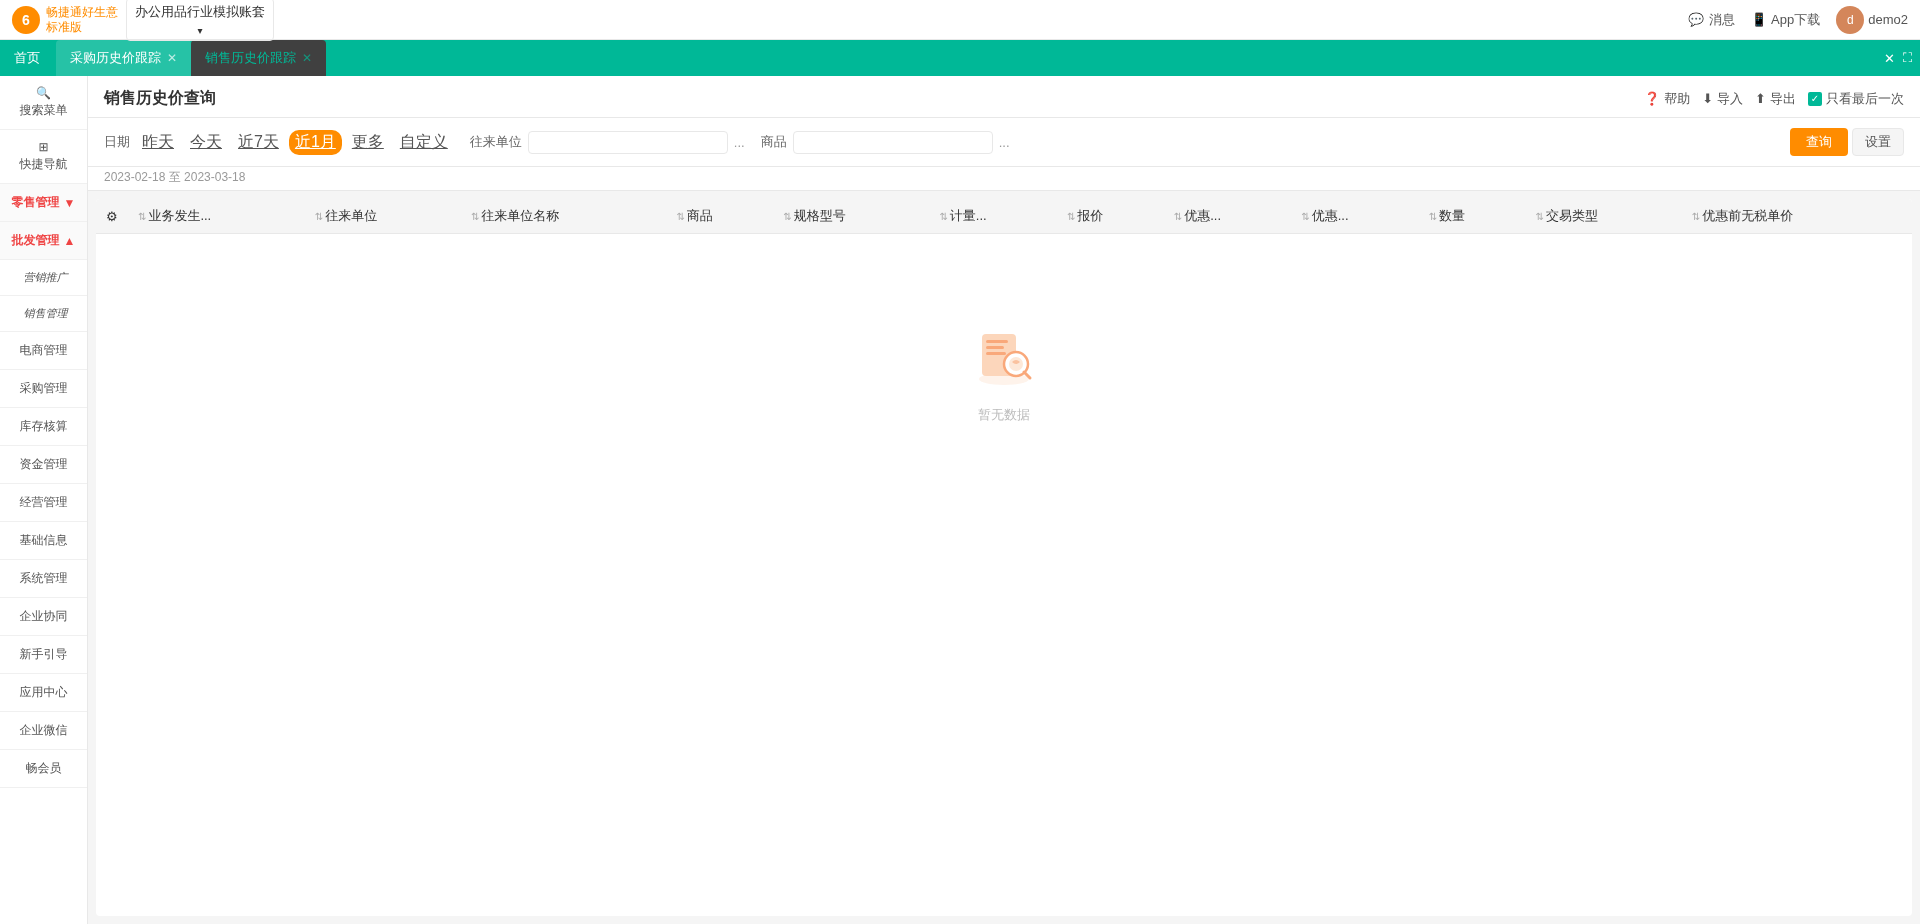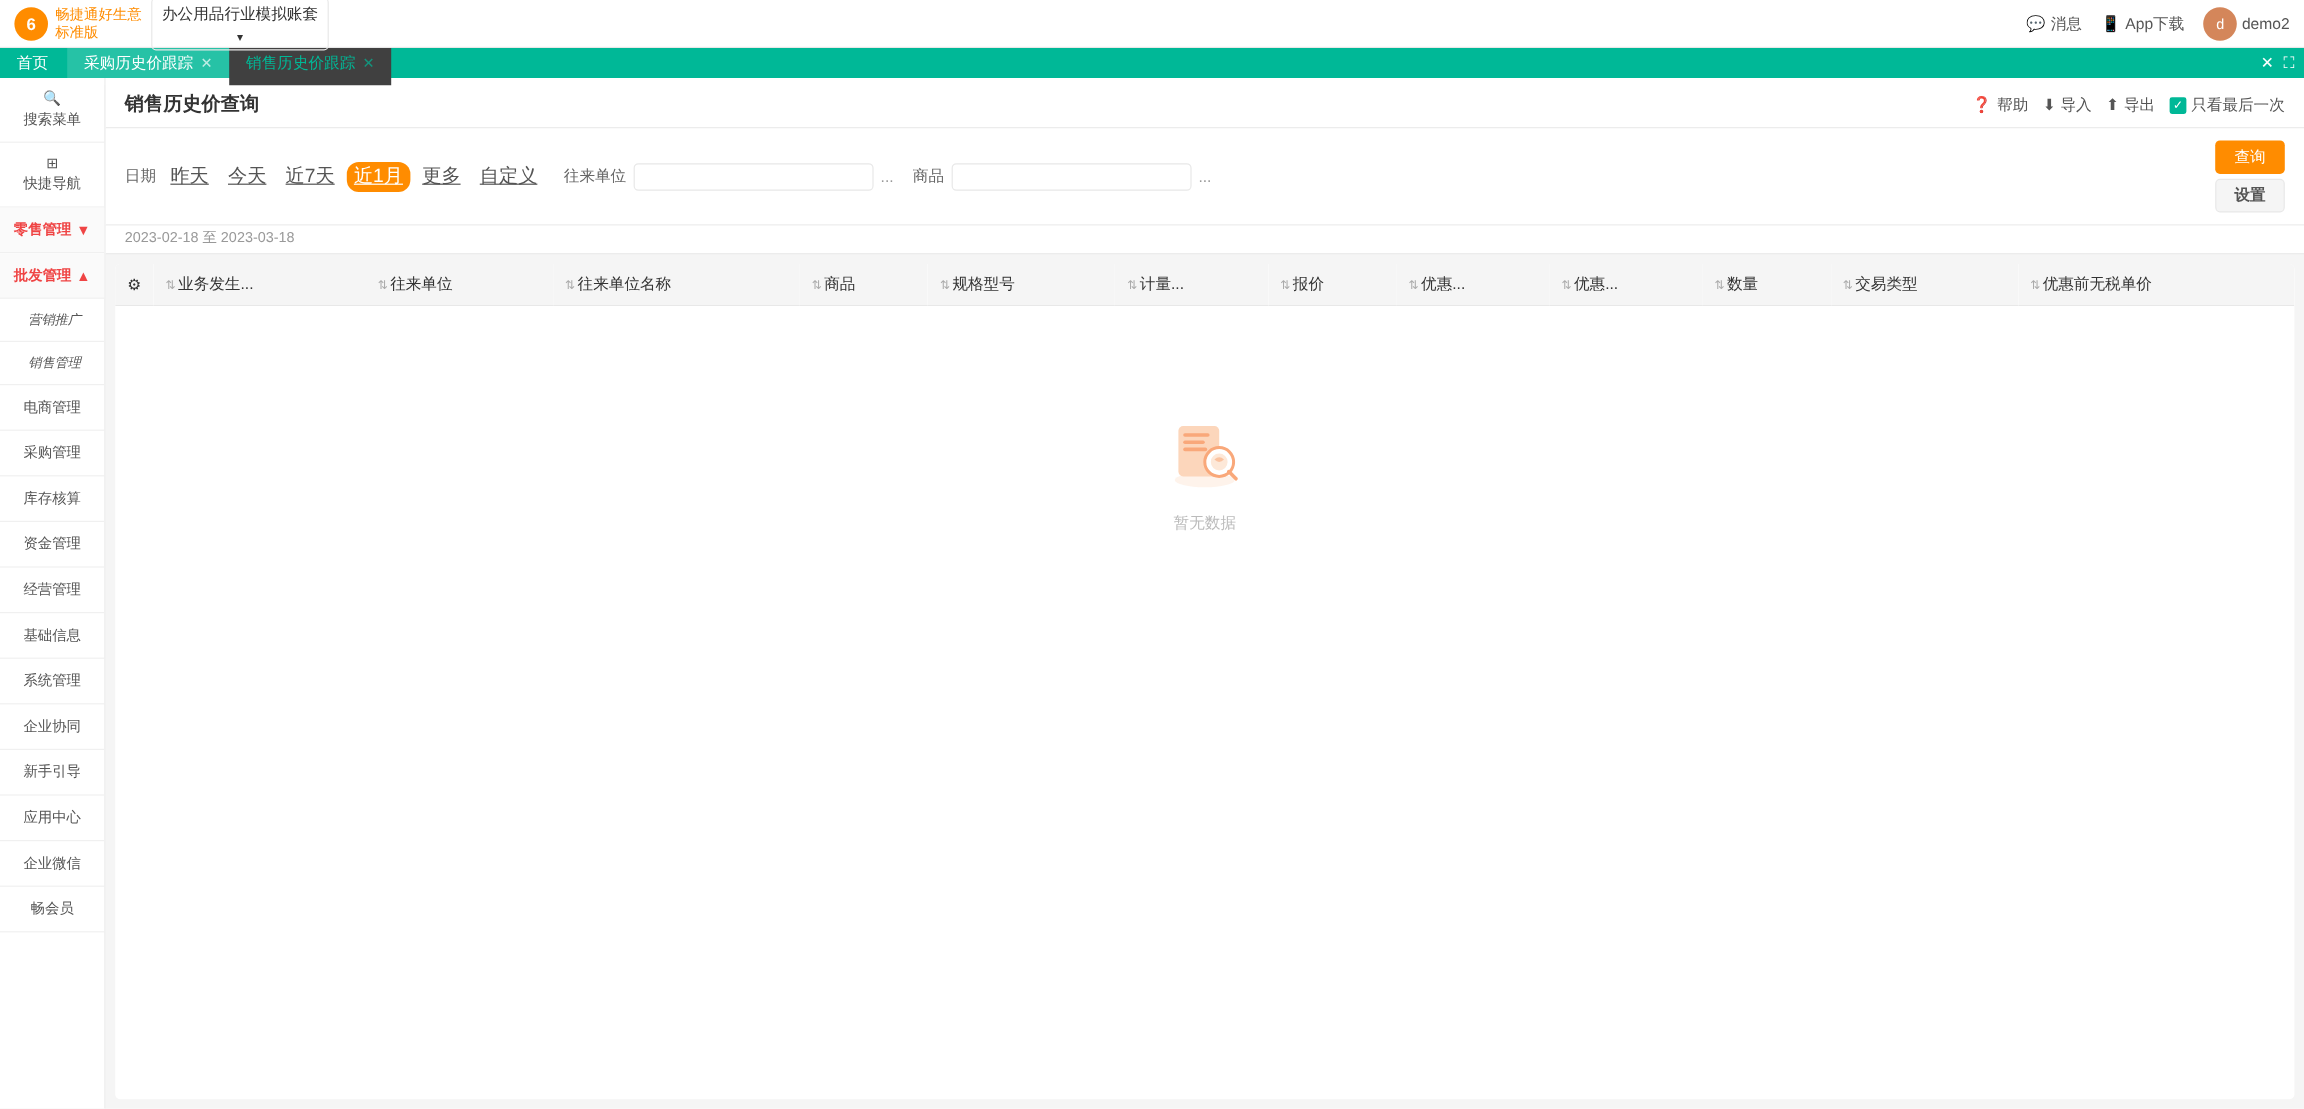--- a/index.html
+++ b/index.html
@@ -75,21 +75,21 @@
       background: #d4865a;
       display: flex;
       align-items: center;
       justify-content: center;
       color: #fff;
       font-size: 12px;
     }
 
     
     .tab-bar {
-      height: 25px;
+      height: 36px;
       background: #00b897;
       display: flex;
       align-items: center;
       padding: 0 0;
     }
     .tab-item {
       height: 36px;
       display: flex;
       align-items: center;
       padding: 0 14px;
@@ -292,25 +292,24 @@
       cursor: pointer;
     }
     .setting-btn {
       background: #f5f5f5;
       color: #555;
       border: 1px solid #e8e8e8;
       border-radius: 4px;
       padding: 4px 12px;
       font-size: 13px;
       cursor: pointer;
-      font-weight: bold;
     }
     .filter-actions-col {
       display: flex;
-      flex-direction: column;
+      flex-direction: row;
       gap: 4px;
       margin-left: auto;
     }
 
     
     .table-area {
       flex: 1;
       background: #fff;
       margin: 8px;
       border-radius: 4px;

